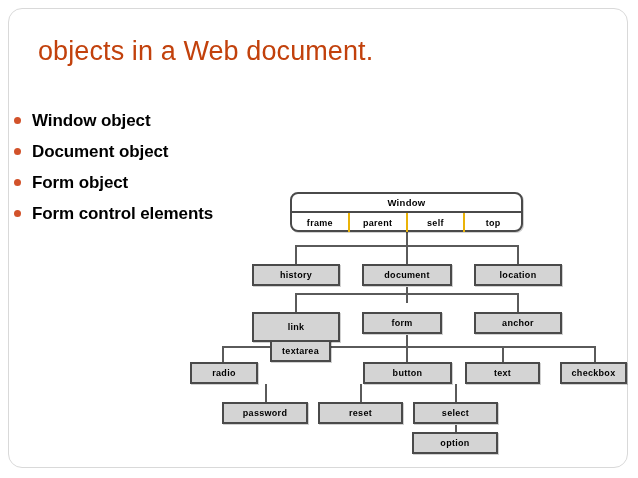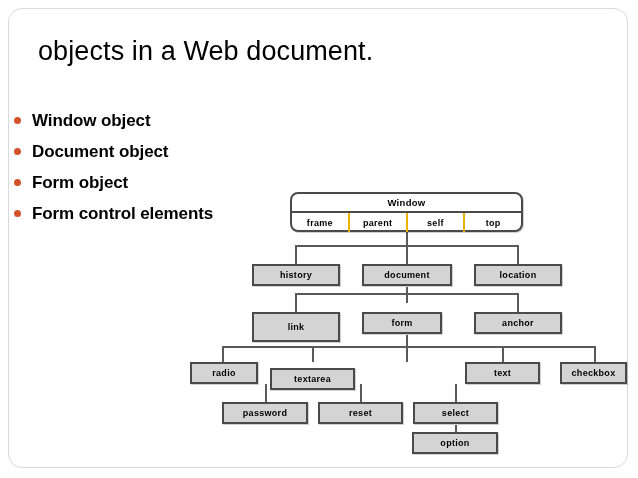--- a/index.html
+++ b/index.html
@@ -62,21 +62,21 @@
   .win-cell:last-child{border-right:none;}
   .line{position:absolute;background:#5a5a5a;}
   .vline{width:2px;}
   .hline{height:2px;}
 </style>
 </head>
 <body>
 
 <div id="slide-frame"></div>
 
-<div id="slide-title" style="color: #000000;">objects in a Web document.</div>
+<div id="slide-title" style="color: #c2410c;">objects in a Web document.</div>
 
 <div id="bullet-list">
   <div class="bullet-row">
     <span class="bullet-dot" style="background: rgb(210, 82, 42);"></span>
     <span class="bullet-text">Window object</span>
   </div>
   <div class="bullet-row">
     <span class="bullet-dot" style="background: rgb(210, 82, 42);"></span>
     <span class="bullet-text">Document object</span>
   </div>
@@ -129,21 +129,22 @@
 
   <div class="node" style="left: 252px; top: 264px; width: 88px; height: 22px; background: rgb(212, 212, 212); border-color: rgb(74, 74, 74);">history</div>
   <div class="node" style="left: 362px; top: 264px; width: 90px; height: 22px; background: rgb(212, 212, 212); border-color: rgb(74, 74, 74);">document</div>
   <div class="node" style="left: 474px; top: 264px; width: 88px; height: 22px; background: rgb(212, 212, 212); border-color: rgb(74, 74, 74);">location</div>
 
   <div class="node" style="left: 252px; top: 312px; width: 88px; height: 30px; background: rgb(212, 212, 212); border-color: rgb(74, 74, 74);">link</div>
   <div class="node" style="left: 362px; top: 312px; width: 80px; height: 22px; background: rgb(212, 212, 212); border-color: rgb(74, 74, 74);">form</div>
   <div class="node" style="left: 474px; top: 312px; width: 88px; height: 22px; background: rgb(212, 212, 212); border-color: rgb(74, 74, 74);">anchor</div>
 
   <div class="node" style="left: 190px; top: 362px; width: 68px; height: 22px; background: rgb(212, 212, 212); border-color: rgb(74, 74, 74);">radio</div>
-  <div class="node" style="left: 270px; top: 368px; width: 85px; height: 22px; background: rgb(212, 212, 212); border-color: rgb(74, 74, 74);">textarea</div>
+  <div class="node" style="left: 270px; top: 340px; width: 61px; height: 22px; background: rgb(212, 212, 212); border-color: rgb(74, 74, 74);">textarea</div>
+  <div class="node" style="left: 363px; top: 362px; width: 89px; height: 22px; background: rgb(212, 212, 212); border-color: rgb(74, 74, 74);">button</div>
   <div class="node" style="left: 465px; top: 362px; width: 75px; height: 22px; background: rgb(212, 212, 212); border-color: rgb(74, 74, 74);">text</div>
   <div class="node" style="left: 560px; top: 362px; width: 67px; height: 22px; background: rgb(212, 212, 212); border-color: rgb(74, 74, 74);">checkbox</div>
 
   <div class="node" style="left: 222px; top: 402px; width: 86px; height: 22px; background: rgb(212, 212, 212); border-color: rgb(74, 74, 74);">password</div>
   <div class="node" style="left: 318px; top: 402px; width: 85px; height: 22px; background: rgb(212, 212, 212); border-color: rgb(74, 74, 74);">reset</div>
   <div class="node" style="left: 413px; top: 402px; width: 85px; height: 22px; background: rgb(212, 212, 212); border-color: rgb(74, 74, 74);">select</div>
 
   <div class="node" style="left: 412px; top: 432px; width: 86px; height: 22px; background: rgb(212, 212, 212); border-color: rgb(74, 74, 74);">option</div>
 
 </div>

